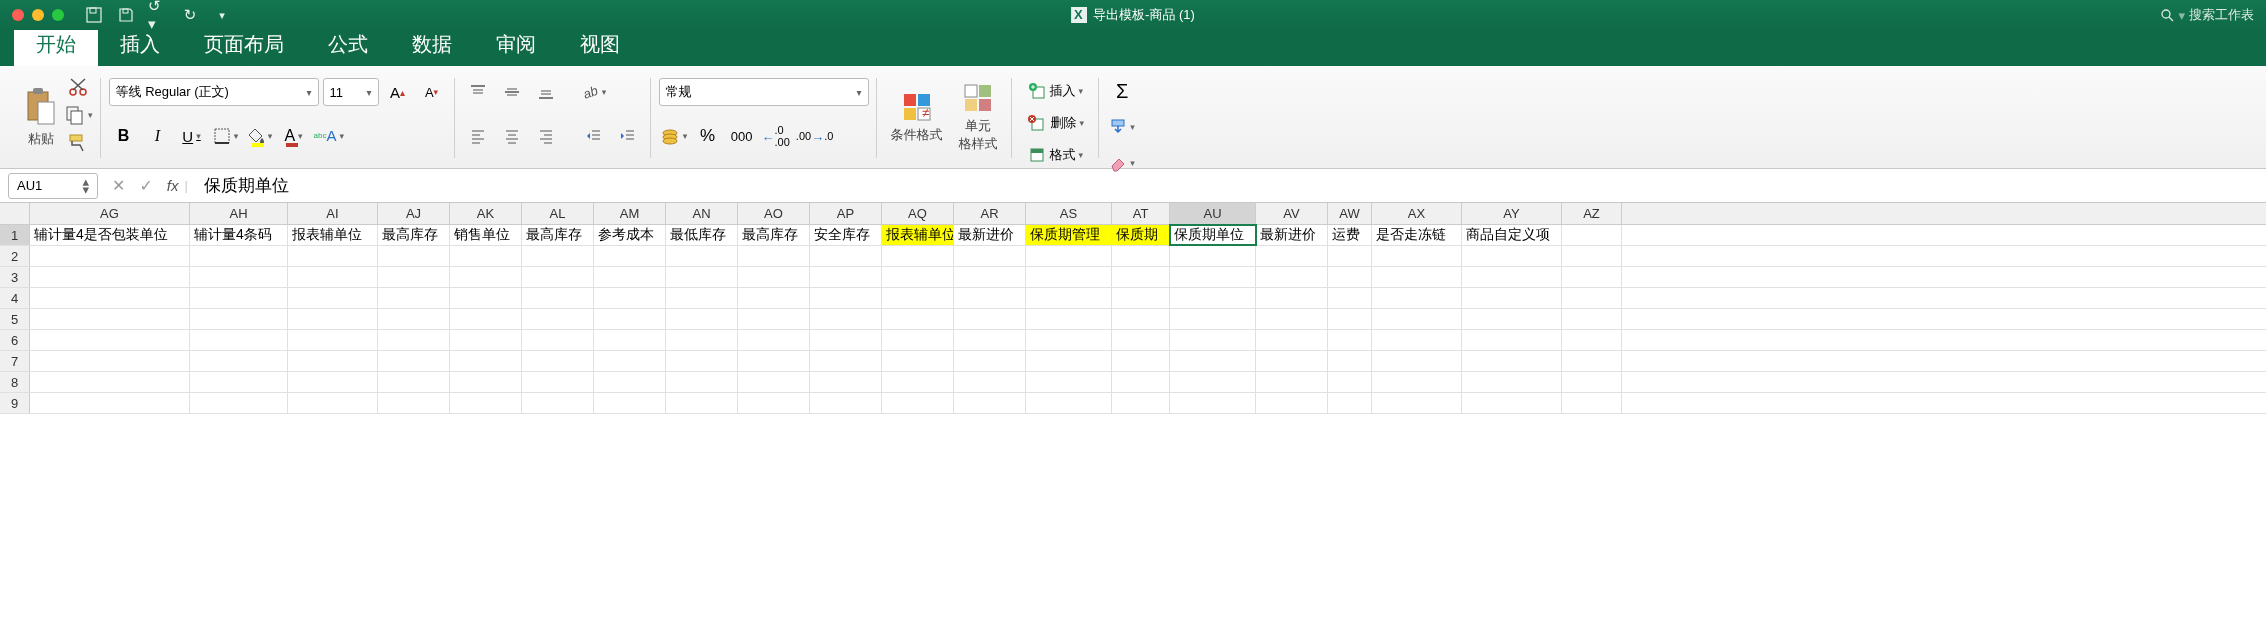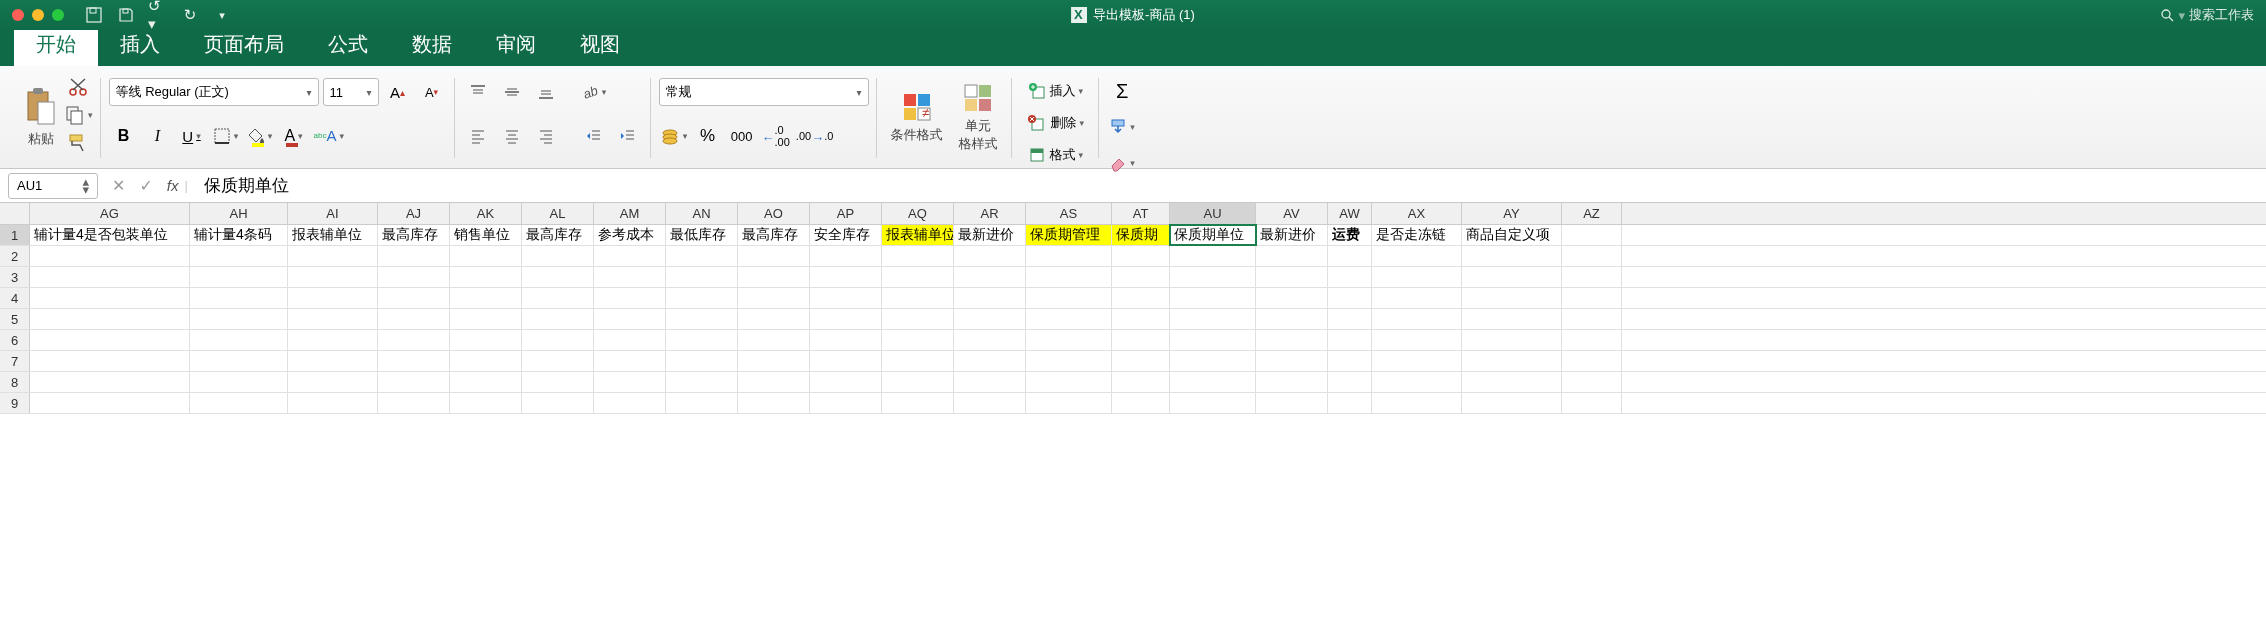--- a/index.html
+++ b/index.html
@@ -402,21 +402,21 @@
         <div class="cell" style="width: 72px;">参考成本</div>
         <div class="cell" style="width: 72px;">最低库存</div>
         <div class="cell" style="width: 72px;">最高库存</div>
         <div class="cell" style="width: 72px;">安全库存</div>
         <div class="cell hl" style="width: 72px;">报表辅单位</div>
         <div class="cell" style="width: 72px;">最新进价</div>
         <div class="cell hl" style="width: 86px;">保质期管理</div>
         <div class="cell hl" style="width: 58px;">保质期</div>
         <div class="cell selected" style="width: 86px;">保质期单位</div>
         <div class="cell" style="width: 72px;">最新进价</div>
-        <div class="cell" style="width: 44px; font-weight: bold;">运费</div>
+        <div class="cell" style="width: 44px;">运费</div>
         <div class="cell" style="width: 90px;">是否走冻链</div>
         <div class="cell" style="width: 100px;">商品自定义项</div>
         <div class="cell" style="width: 60px;"></div>
       </div>
       <div class="row">
         <div class="rh">2</div>
         <div class="cell" style="width: 160px;"></div>
         <div class="cell" style="width: 98px;"></div>
         <div class="cell" style="width: 90px;"></div>
         <div class="cell" style="width: 72px;"></div>

